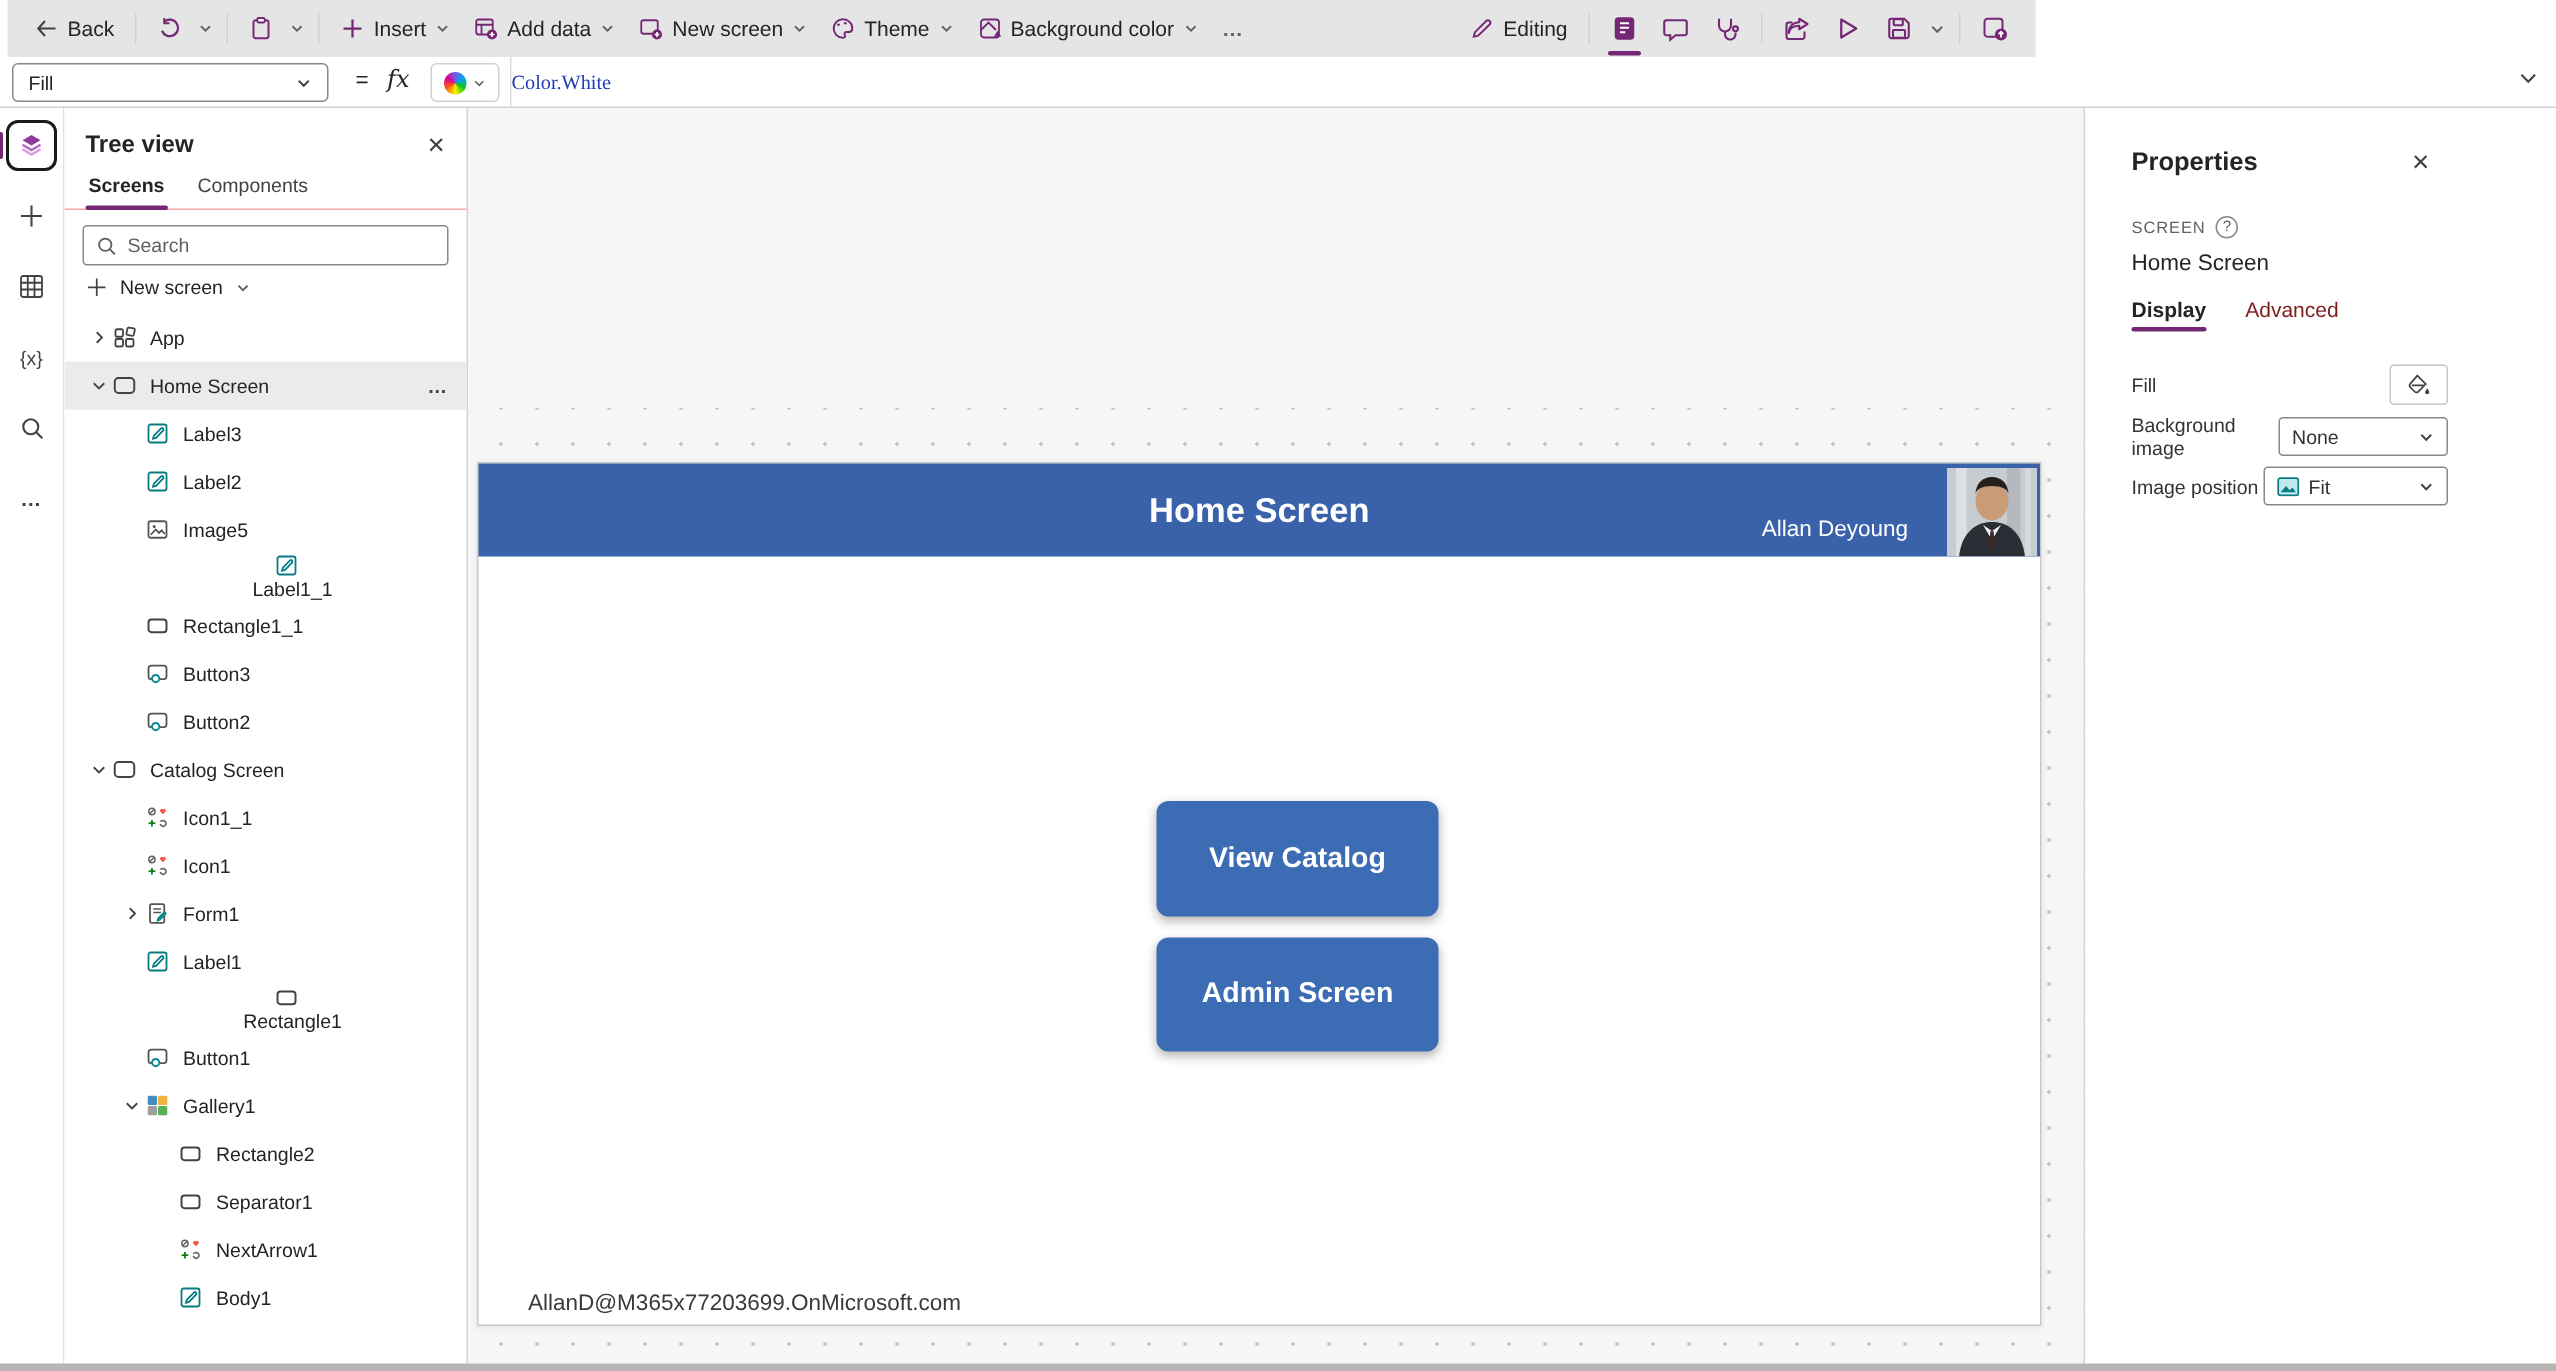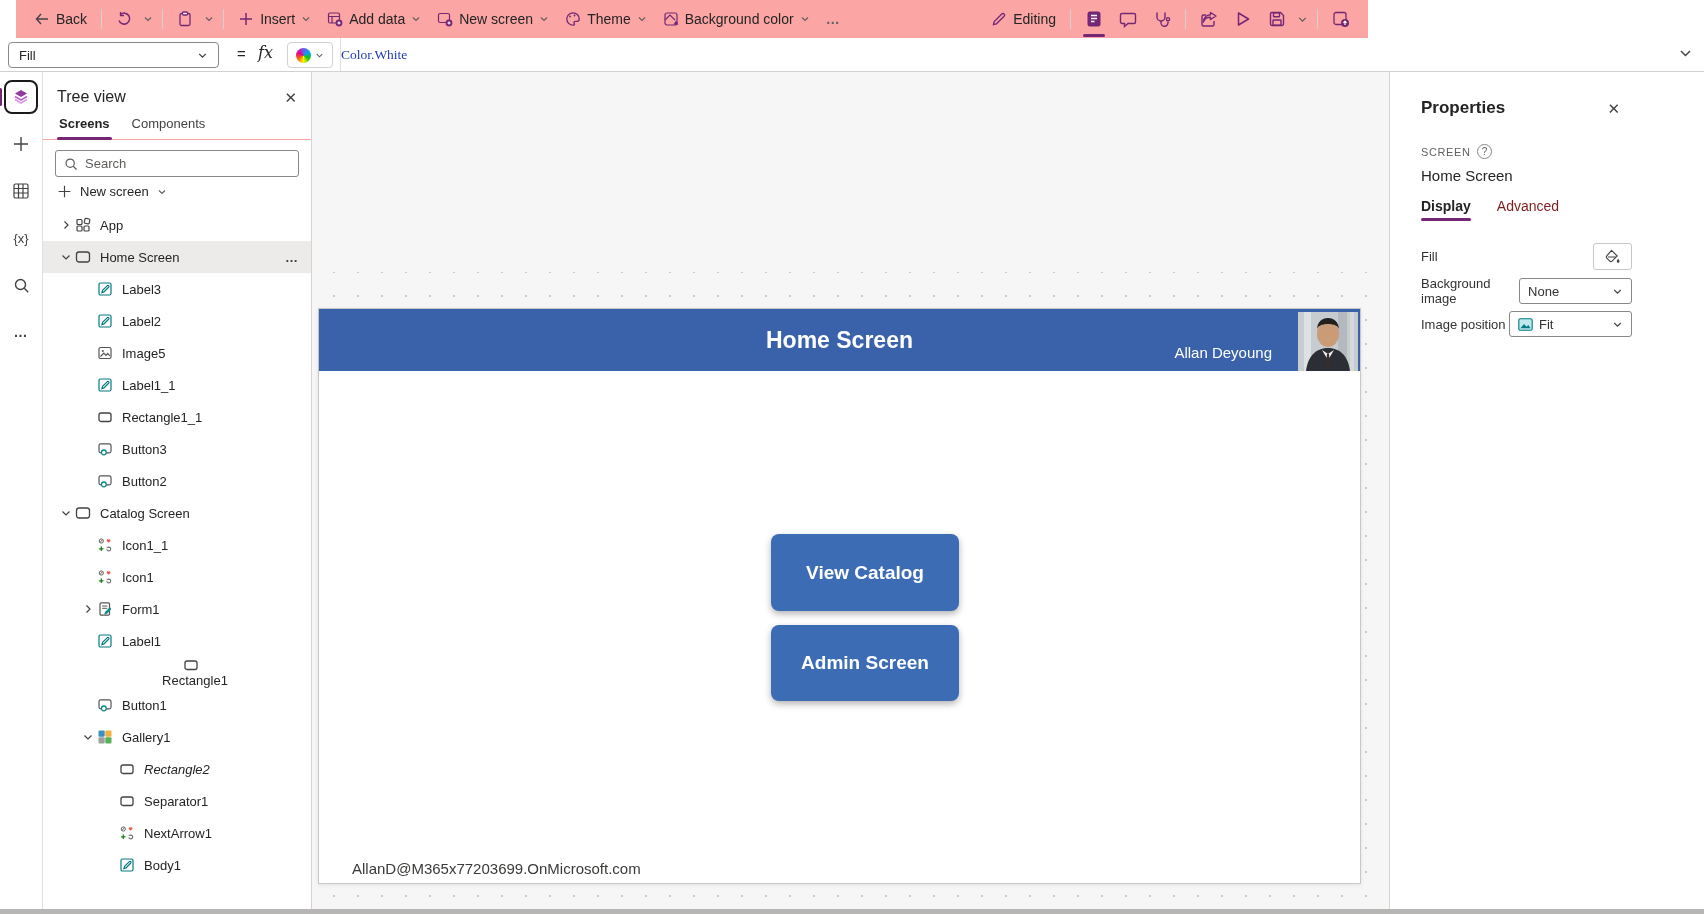--- a/index.html
+++ b/index.html
@@ -1,21 +1,21 @@
 <!DOCTYPE html>
 <html><head>
 <meta charset="utf-8">
 <style>
   * { box-sizing: border-box; margin: 0; padding: 0; }
   html,body { width:1704px; height:914px; overflow:hidden; }
   body { font-family:"Liberation Sans", sans-serif; color:#242424; background:#fff; }
   .app { position:relative; width:1704px; height:914px; background:#fff; }
 
   
-  .cmdbar { position:absolute; left:16px; top:0; width:1352px; height:38px; background:#fca5a5;
+  .cmdbar { position:absolute; left:5px; top:0; width:1352px; height:38px; background:#e5e5e5;
             display:flex; align-items:center; justify-content:space-between; padding:0 10px; }
   .cmd-group { display:flex; align-items:center; height:100%; }
   .cmd-item { display:flex; align-items:center; gap:6px; padding:0 8px; height:30px; border-radius:4px;
               font-size:14px; color:#242424; cursor:default; white-space:nowrap; }
   .cmd-chev { display:flex; align-items:center; padding:0 3px; height:30px; }
   .vdiv { width:1px; height:20px; background:#d1d1d1; margin:0 6px; }
   .icon16 { width:16px; height:16px; display:inline-block; flex:0 0 auto; }
   .icon18 { width:18px; height:18px; display:inline-block; flex:0 0 auto; }
   .sel-underline { position:relative; }
   .sel-underline::after { content:""; position:absolute; left:6px; right:6px; bottom:-3px; height:3px;
@@ -44,21 +44,21 @@
   .rail-item { width:34px; height:34px; display:flex; align-items:center; justify-content:center;
                margin-bottom:9px; border-radius:8px; color:#424242; }
   .rail-sel { border:2px solid #1a1a1a; background:#fff; position:relative; }
   .rail-bar { position:absolute; left:-7px; top:6px; width:3px; height:18px; border-radius:2px; background:#742774; }
   .rail-gap { height:4px; }
 
   
   .treepanel { position:absolute; left:43px; top:72px; width:269px; height:842px; background:#fff;
                border-right:1px solid #d6d4d2; overflow:hidden; }
   .tp-head { display:flex; align-items:center; justify-content:space-between; padding:16px 14px 6px 14px; }
-  .tp-title { font-size:16px; font-weight:400; }
+  .tp-title { font-size:16px; font-weight:700; }
   .tp-tabs { display:flex; gap:18px; padding:0 14px; border-bottom:1px solid #fca5a5; }
   .tp-tab { font-size:13px; padding:4px 2px 8px 2px; color:#424242; position:relative; }
   .tp-tab.active { font-weight:700; color:#242424; }
   .tp-tab.active::after { content:""; position:absolute; left:0; right:0; bottom:-1px; height:3px;
                           border-radius:2px; background:#742774; }
   .tp-search { margin:10px 12px 0 12px; height:27px; border:1px solid #8a8886; border-radius:3px;
                display:flex; align-items:center; gap:7px; padding:0 8px; }
   .tp-search input { border:none; outline:none; font-size:13px; width:190px; color:#242424; background:transparent; font-family:inherit; }
   .tp-search input::placeholder { color:#605e5c; }
   .tp-newscreen { display:flex; align-items:center; gap:8px; padding:7px 14px 6px 14px; font-size:13px; }
@@ -404,21 +404,21 @@
         </div>
         <div class="titem" style="padding-left: 36px;">
           <span class="chev"></span>
           <span class="t-ic"><svg viewBox="0 0 16 16" width="16" height="16" fill="none" stroke="#555" stroke-width="1.2">
               <rect x="2" y="2.5" width="12" height="11" rx="1.5"></rect>
               <circle cx="5.8" cy="6" r="1" fill="#555" stroke="none"></circle>
               <path d="M3.5 11.5 L6.8 8 L9 10.3 L10.8 8.5 L12.8 11"></path>
             </svg></span>
           <span>Image5</span>
         </div>
-        <div class="titem" style="padding-left: 36px;">
+        <div class="titem" style="padding-left: 36px; flex-direction: column;">
           <span class="chev"></span>
           <span class="t-ic"><svg viewBox="0 0 16 16" width="16" height="16" fill="none" stroke="#067b82" stroke-width="1.2">
               <rect x="2" y="2" width="12" height="12" rx="1.5"></rect>
               <path d="M5 11.5 L5.6 9.4 L10.4 4.6 a1 1 0 0 1 1.4 1.4 L7 10.9 Z"></path>
             </svg></span>
           <span>Label1_1</span>
         </div>
         <div class="titem" style="padding-left: 36px;">
           <span class="chev"></span>
           <span class="t-ic"><svg viewBox="0 0 16 16" width="16" height="16" fill="none" stroke="#424242" stroke-width="1.3">
@@ -520,21 +520,21 @@
             </svg>
           </span>
           <span class="t-ic"><svg viewBox="0 0 16 16" width="16" height="16">
               <rect x="1.5" y="1.5" width="6.2" height="6.2" rx="1" fill="#3e8fc0"></rect>
               <rect x="8.3" y="1.5" width="6.2" height="6.2" rx="1" fill="#f0b13f"></rect>
               <rect x="1.5" y="8.3" width="6.2" height="6.2" rx="1" fill="#9e9e9e"></rect>
               <rect x="8.3" y="8.3" width="6.2" height="6.2" rx="1" fill="#58b158"></rect>
             </svg></span>
           <span>Gallery1</span>
         </div>
-        <div class="titem" style="padding-left: 58px; font-style: italic;">
+        <div class="titem" style="padding-left: 58px;">
           <span class="chev"></span>
           <span class="t-ic"><svg viewBox="0 0 16 16" width="16" height="16" fill="none" stroke="#424242" stroke-width="1.3">
               <rect x="2" y="4" width="12" height="8.5" rx="2"></rect>
             </svg></span>
           <span>Rectangle2</span>
         </div>
         <div class="titem" style="padding-left: 58px;">
           <span class="chev"></span>
           <span class="t-ic"><svg viewBox="0 0 16 16" width="16" height="16" fill="none" stroke="#424242" stroke-width="1.3">
               <rect x="2" y="4" width="12" height="8.5" rx="2"></rect>

